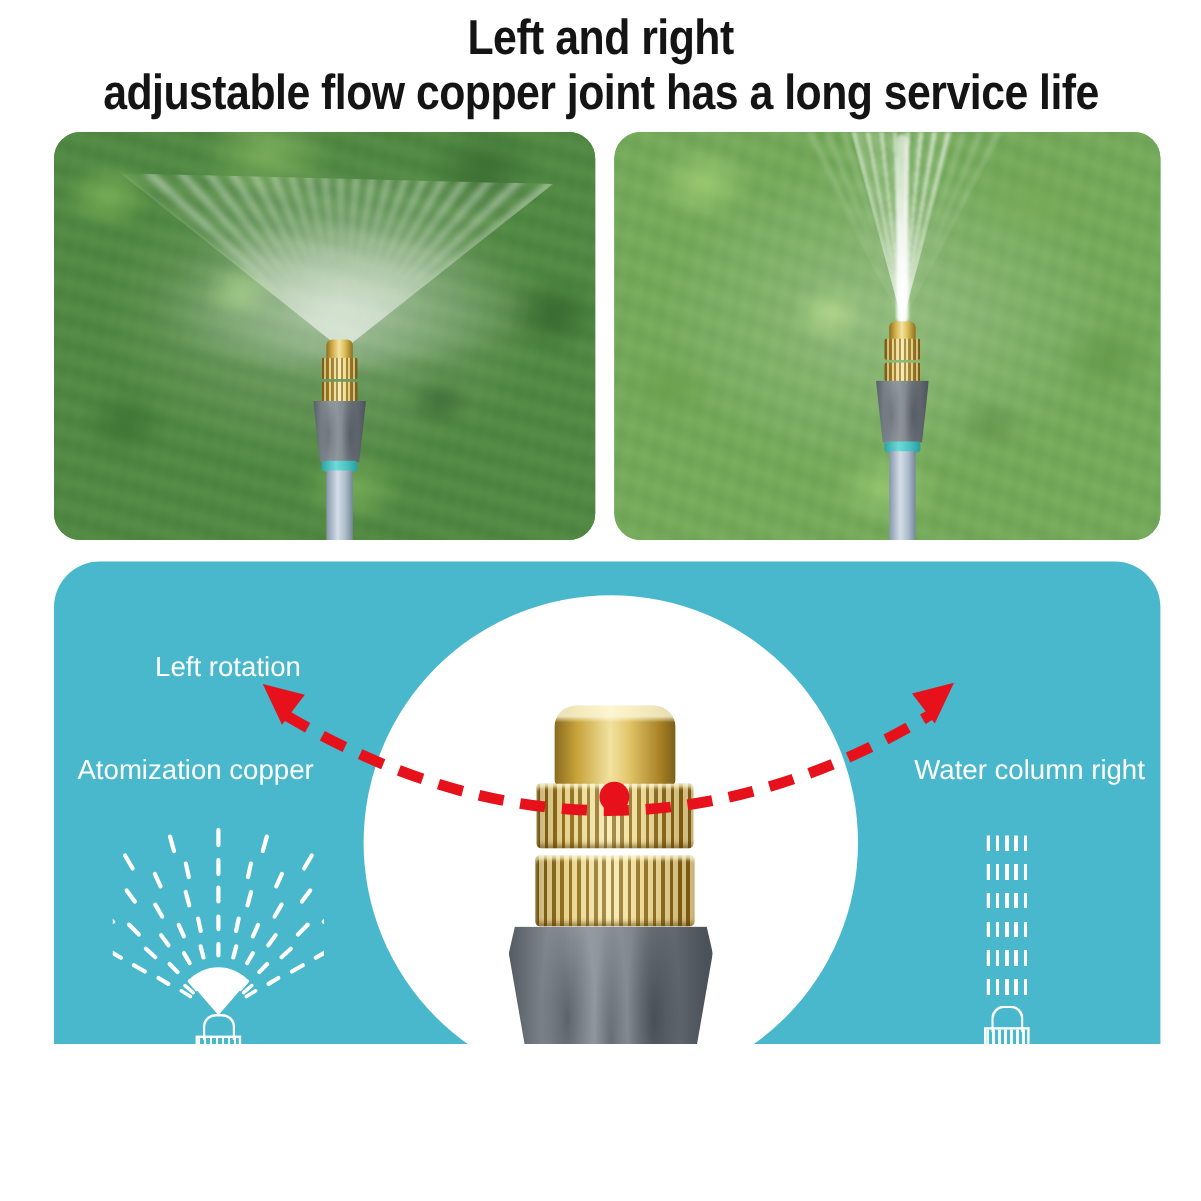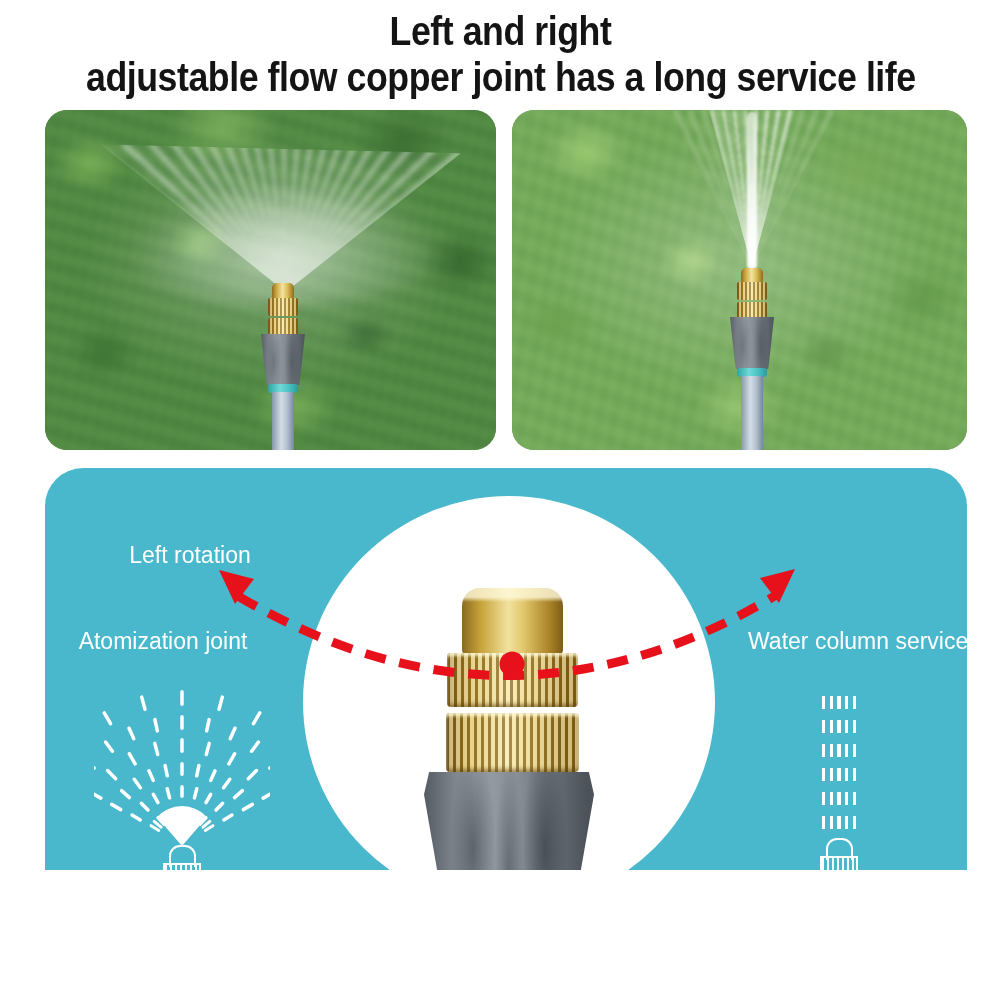--- a/index.html
+++ b/index.html
@@ -182,22 +182,22 @@
   <div class="panel"></div>
 
   <div class="circle">
     <div class="cap-big"></div>
     <div class="ring-big ring1-big"></div>
     <div class="ring-big ring2-big"></div>
     <div class="graybody-big"></div>
   </div>
 
   <div class="panel-label" style="left:90px;top:542px;width:200px">Left rotation</div>
-  <div class="panel-label" style="left:53px;top:628px;width:220px">Atomization joint</div>
-  <div class="panel-label" style="left:748px;top:628px;width:220px">Water column service</div>
+  <div class="panel-label" style="left:53px;top:628px;width:220px">Atomization copper</div>
+  <div class="panel-label" style="left:748px;top:628px;width:220px">Water column right</div>
 
   <svg class="icon-svg" style="left:94px;top:680px" width="176" height="172" viewBox="0 0 176 172">
     <g id="fan-dashes" transform="translate(88,165)" fill="#fff">
         <rect x="-1.5" y="-38" width="3" height="12" rx="1.5" transform="rotate(-58)"></rect>
         <rect x="-1.5" y="-38" width="3" height="12" rx="1.5" transform="rotate(-49.714285714285715)"></rect>
         <rect x="-1.5" y="-38" width="3" height="12" rx="1.5" transform="rotate(-41.42857142857143)"></rect>
         <rect x="-1.5" y="-38" width="3" height="12" rx="1.5" transform="rotate(-33.14285714285714)"></rect>
         <rect x="-1.5" y="-38" width="3" height="12" rx="1.5" transform="rotate(-24.857142857142854)"></rect>
         <rect x="-1.5" y="-38" width="3" height="12" rx="1.5" transform="rotate(-16.57142857142857)"></rect>
         <rect x="-1.5" y="-38" width="3" height="12" rx="1.5" transform="rotate(-8.285714285714285)"></rect>

